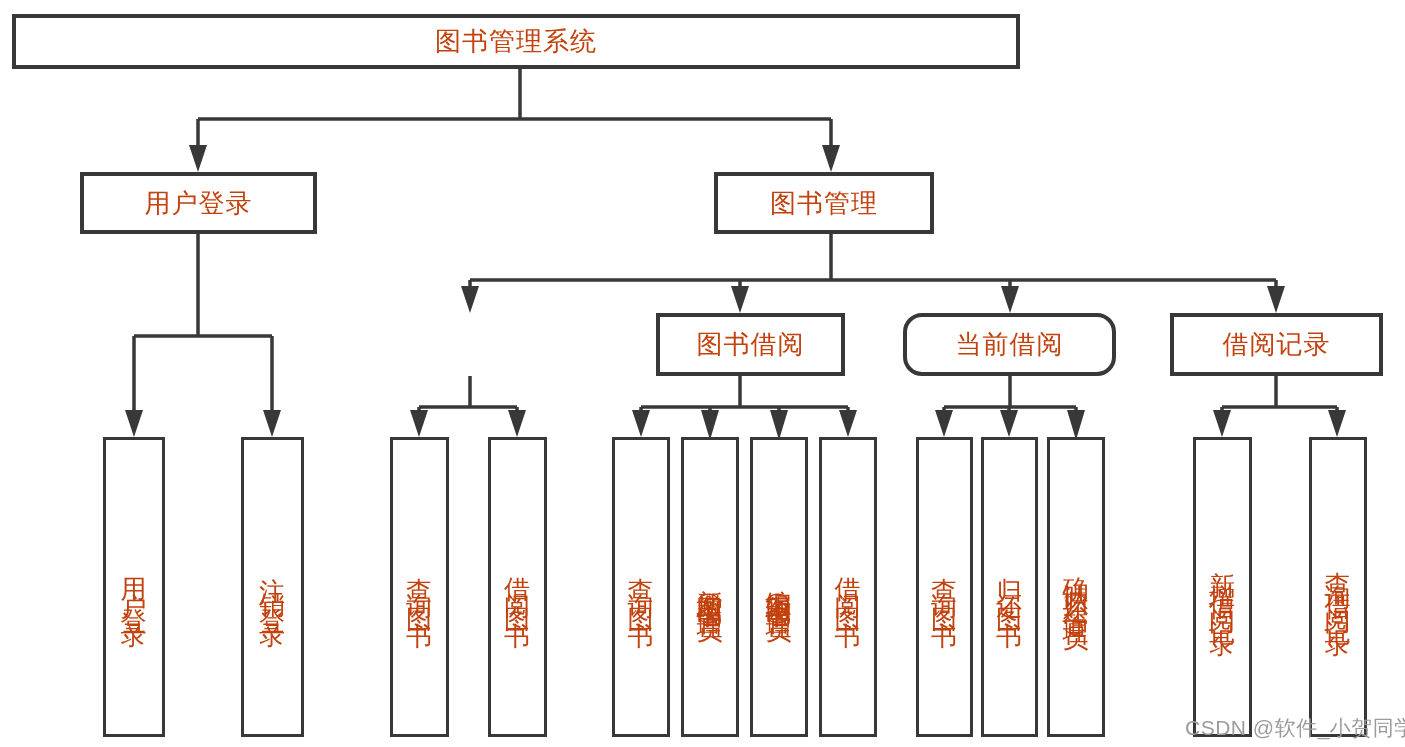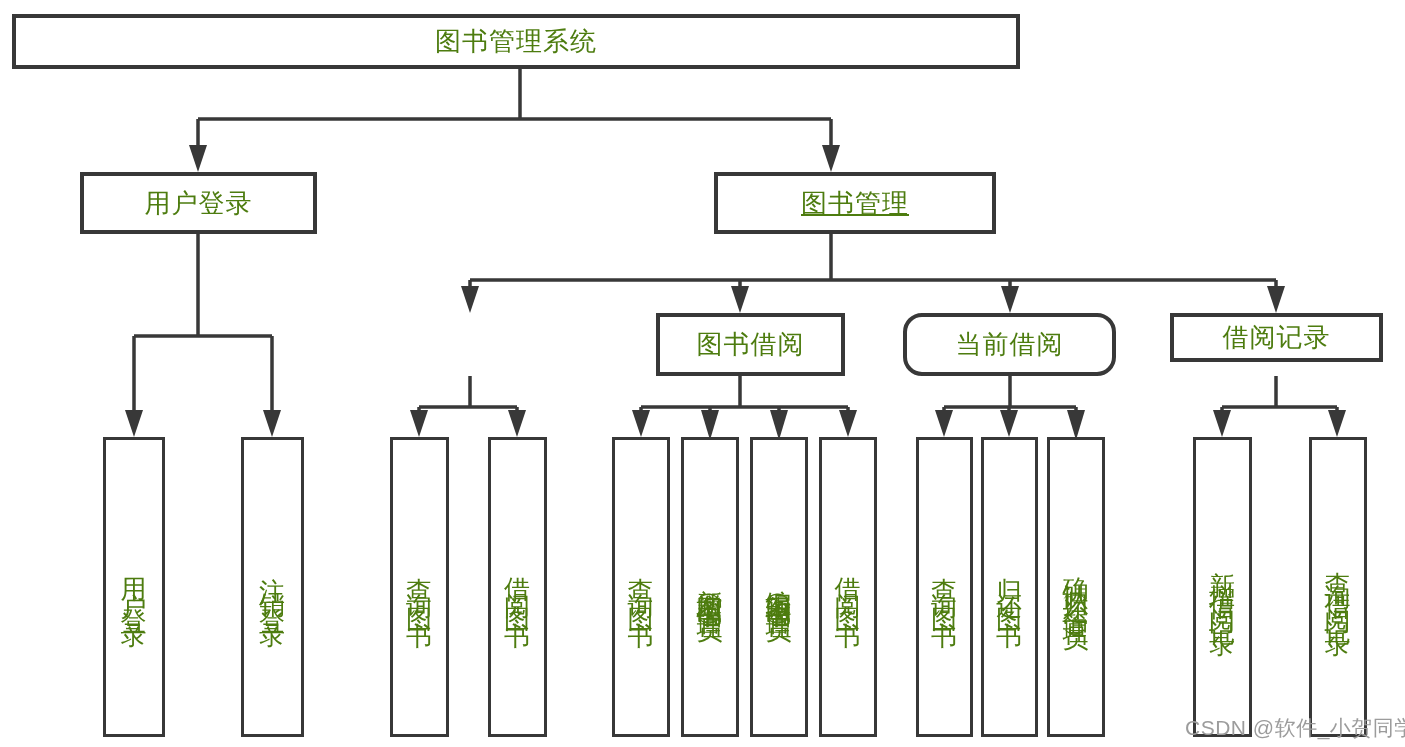--- a/index.html
+++ b/index.html
@@ -21,21 +21,21 @@
     top: 0;
     width: 1405px;
     height: 747px;
     z-index: 1;
   }
   .box {
     position: absolute;
     box-sizing: border-box;
     background: #ffffff;
     border: 4px solid #383838;
-    color: #4d7c0f;
+    color: #c2410c;
     display: flex;
     align-items: center;
     justify-content: center;
     z-index: 2;
   }
   .h-box {
     font-size: 26px;
     letter-spacing: 1px;
     white-space: nowrap;
   }
@@ -48,26 +48,26 @@
   }
   
   .g4 { letter-spacing: 15px; }
   .g6 { letter-spacing: 12px; }
   .g8 { letter-spacing: 7px;  }
   .g9 { letter-spacing: 4px;  }
 
   
   #root        { left: 12px;   top: 14px;  width: 1008px; height: 55px; }
   #user-login  { left: 80px;   top: 172px; width: 237px;  height: 62px; }
-  #book-mgmt   { left: 714px;  top: 172px; width: 282px;  height: 62px; text-decoration: underline; }
+  #book-mgmt   { left: 714px;  top: 172px; width: 220px;  height: 62px; }
 
   #new-book-rec   { left: 363px;  top: 313px; width: 215px; height: 63px; }
   #book-borrow    { left: 634px;  top: 313px; width: 189px; height: 63px; margin-left: 22px; }
   #current-borrow { left: 903px;  top: 313px; width: 213px; height: 63px; border-radius: 19px; }
-  #borrow-record  { left: 1170px; top: 313px; width: 213px; height: 49px; }
+  #borrow-record  { left: 1170px; top: 313px; width: 213px; height: 63px; }
 
   .leaf { top: 437px; height: 300px; }
   #leaf-user-login { left: 103px;  width: 62px; }
   #leaf-logout     { left: 241px;  width: 63px; }
   #nbr-query       { left: 390px;  width: 59px; }
   #nbr-borrow      { left: 488px;  width: 59px; }
   #bb-query        { left: 612px;  width: 58px; }
   #bb-add          { left: 681px;  width: 58px; }
   #bb-edit         { left: 750px;  width: 58px; }
   #bb-borrow       { left: 819px;  width: 58px; }

